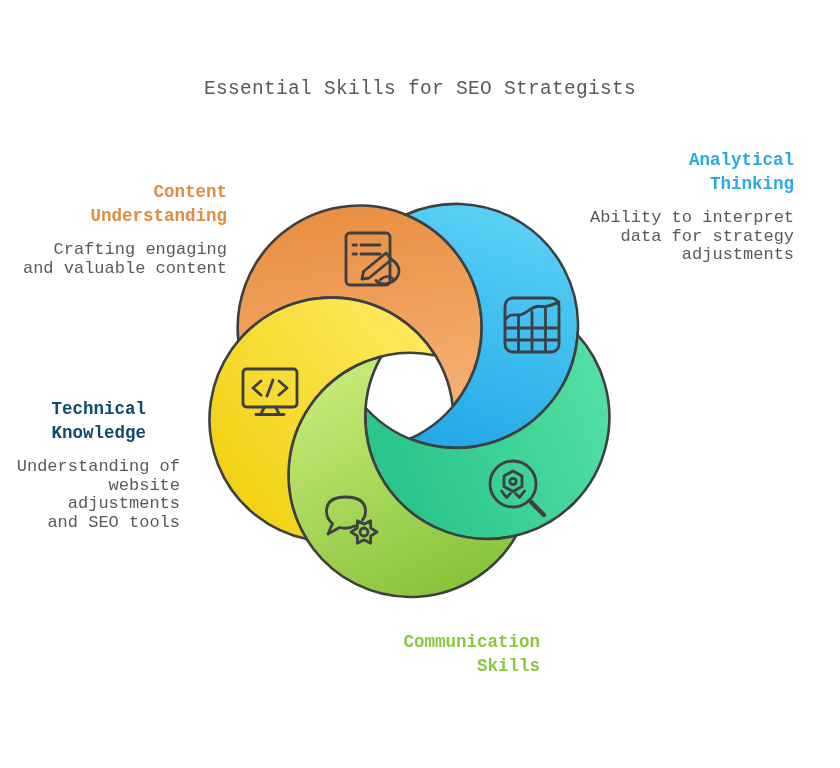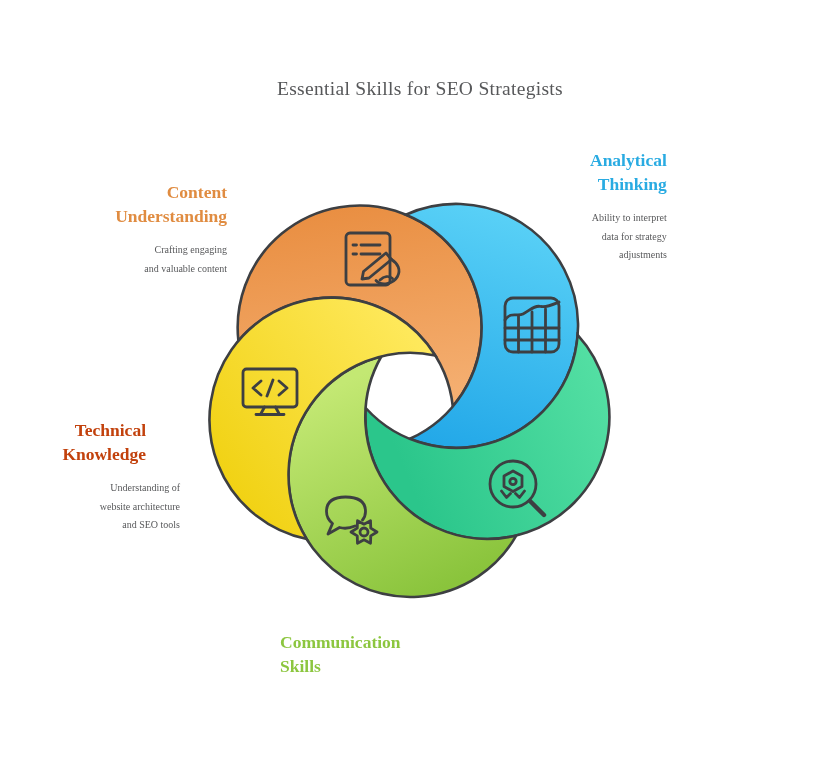--- a/index.html
+++ b/index.html
@@ -1,47 +1,47 @@
 <!DOCTYPE html>
 <html style="--title-color: #57585A; --body-color: #58595B; --outline: #3D3F42; --bg: #FFFFFF;"><head>
 <meta charset="utf-8">
 <style>
   html,body{margin:0;padding:0;background:#fff;}
   .canvas{
     position:relative;width:840px;height:768px;overflow:hidden;
     background:var(--bg,#fff);
-    font-family:Liberation Serif, serif;
+    font-family:Liberation Mono, monospace;
   }
   .title{
     position:absolute;top:78px;left:0;width:840px;text-align:center;
     font-size:19.5px;font-weight:400;letter-spacing:.3px;
     color:var(--title-color,#57585A);
   }
   svg.diagram{position:absolute;left:0;top:0;}
   .segment{stroke:var(--outline,#3D3F42);stroke-width:2.6;}
   .icon path,.icon rect,.icon circle,.icon line{
     fill:none;stroke:var(--outline,#3D3F42);stroke-width:2.8;
     stroke-linecap:round;stroke-linejoin:round;
   }
   .icon .thick{stroke-width:4.4;}
   .label-block{position:absolute;}
   .heading{
     font-size:17.5px;font-weight:700;line-height:24px;
     white-space:pre-line;margin:0 0 13px 0;
   }
   .desc{
-    font-size:10px;line-height:18.5px;color:var(--body-color,#58595B);
+    font-size:17px;line-height:18.5px;color:var(--body-color,#58595B);
     white-space:pre-line;margin:0;
   }
   .block-analytical{left:590px;top:148px;text-align:right;}
   .block-content{right:613px;top:180px;text-align:right;}
   .block-technical{right:660px;top:397px;text-align:right;}
   .block-technical .heading{padding-right:34px;}
   .block-research{left:638px;top:406px;text-align:left;}
-  .block-communication{left:280px;top:630px;width:260px;text-align:left;}
+  .block-communication{left:280px;top:630px;width:260px;text-align:right;}
 </style>
 </head>
 <body>
 
 <div class="canvas">
 
   <div class="title">Essential Skills for SEO Strategists</div>
 
   <svg class="diagram" width="840" height="768" viewBox="0 0 840 768">
     <defs>
@@ -126,20 +126,20 @@
 
   <div class="label-block block-research">
   </div>
 
   <div class="label-block block-communication">
     <div class="heading" style="color: rgb(140, 198, 63);">Communication
 Skills</div>
   </div>
 
   <div class="label-block block-technical">
-    <div class="heading" style="color: #c2410c; margin-top: 21px;">Technical
+    <div class="heading" style="color: #0c4a6e;">Technical
 Knowledge</div>
     <div class="desc">Understanding of
-website architecture
+website adjustments
 and SEO tools</div>
   </div>
 
 </div>
 
 </body></html>

